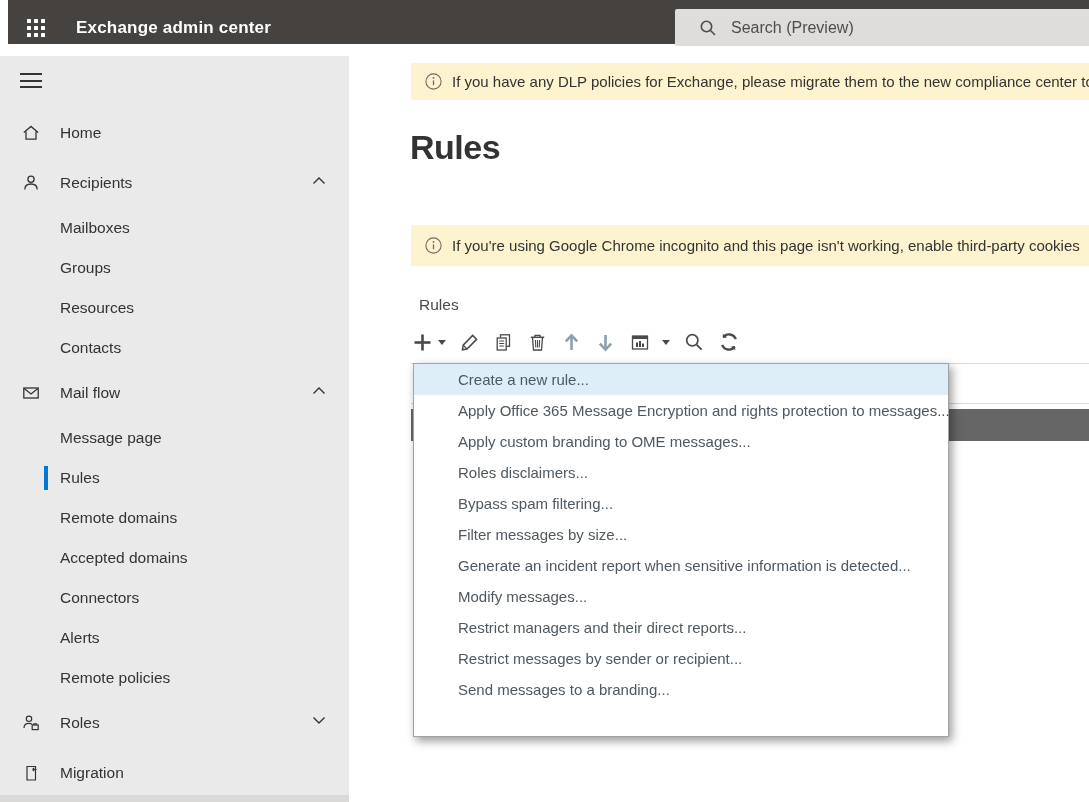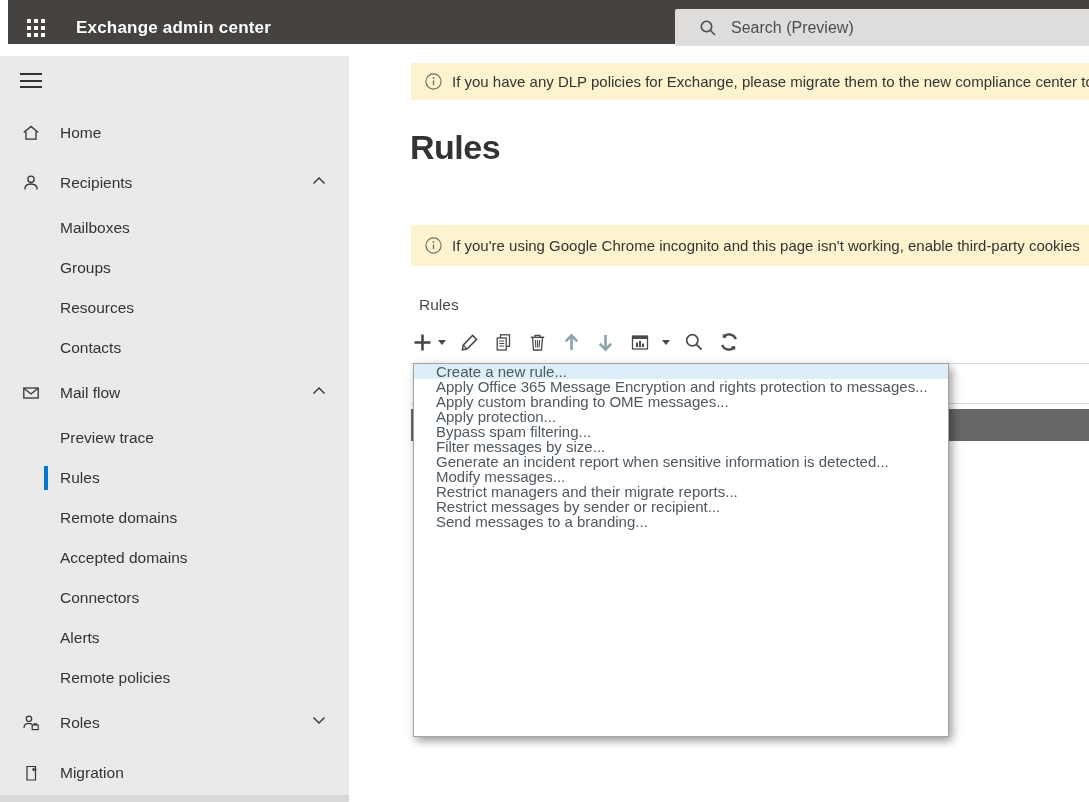--- a/index.html
+++ b/index.html
@@ -85,21 +85,21 @@
   }
 
   
   .menu {
     position:absolute; left:64px; top:307px; width:536px; height:374px;
     background:#fff; border:1px solid #a3a3a3;
     box-shadow:3px 4px 9px rgba(0,0,0,0.40);
     z-index:10;
   }
   .menu-item {
-    height:15px; display:flex; align-items:center; padding-left:22px;
+    height:31px; display:flex; align-items:center; padding-left:44px;
     font-size:15px; color:#4e5861; cursor:pointer; white-space:nowrap;
   }
   .menu-item.hl { background:#ddeef9; }
 </style>
 </head>
 <body>
 
 <div class="topbar">
   <div class="waffle">
     <i></i>
@@ -166,21 +166,21 @@
       <rect x="2.8" y="5" width="14.4" height="10" fill="none" stroke="#333" stroke-width="1.3"></rect>
       <path d="M3.2 5.6 L10 11 L16.8 5.6" fill="none" stroke="#333" stroke-width="1.3"></path>
     </svg>
     <span class="lbl-top">Mail flow</span>
     <svg class="chev" width="14" height="9" viewBox="0 0 14 9">
       <path d="M1.5 7.5 L7 2 L12.5 7.5" fill="none" stroke="#333" stroke-width="1.4"></path>
     </svg>
   </div>
 
   <div class="nav-row" style="top:365px">
-    <span class="lbl-sub">Preview trace</span>
+    <span class="lbl-sub">Message page</span>
   </div>
   <div class="nav-row" style="top:405px">
     <span class="sel-bar"></span>
     <span class="lbl-sub">Rules</span>
   </div>
   <div class="nav-row" style="top:445px">
     <span class="lbl-sub">Remote domains</span>
   </div>
   <div class="nav-row" style="top:485px">
     <span class="lbl-sub">Accepted domains</span>
@@ -314,23 +314,23 @@
     </div>
   </div>
 
   <div class="table-header"></div>
   <div class="table-row-selected"></div>
 
   <div class="menu">
     <div class="menu-item hl">Create a new rule...</div>
     <div class="menu-item">Apply Office 365 Message Encryption and rights protection to messages...</div>
     <div class="menu-item">Apply custom branding to OME messages...</div>
-    <div class="menu-item">Apply protection...</div>
+    <div class="menu-item">Roles disclaimers...</div>
     <div class="menu-item">Bypass spam filtering...</div>
     <div class="menu-item">Filter messages by size...</div>
     <div class="menu-item">Generate an incident report when sensitive information is detected...</div>
     <div class="menu-item">Modify messages...</div>
-    <div class="menu-item">Restrict managers and their migrate reports...</div>
+    <div class="menu-item">Restrict managers and their direct reports...</div>
     <div class="menu-item">Restrict messages by sender or recipient...</div>
     <div class="menu-item">Send messages to a branding...</div>
   </div>
 
 </div>
 
 </body></html>

